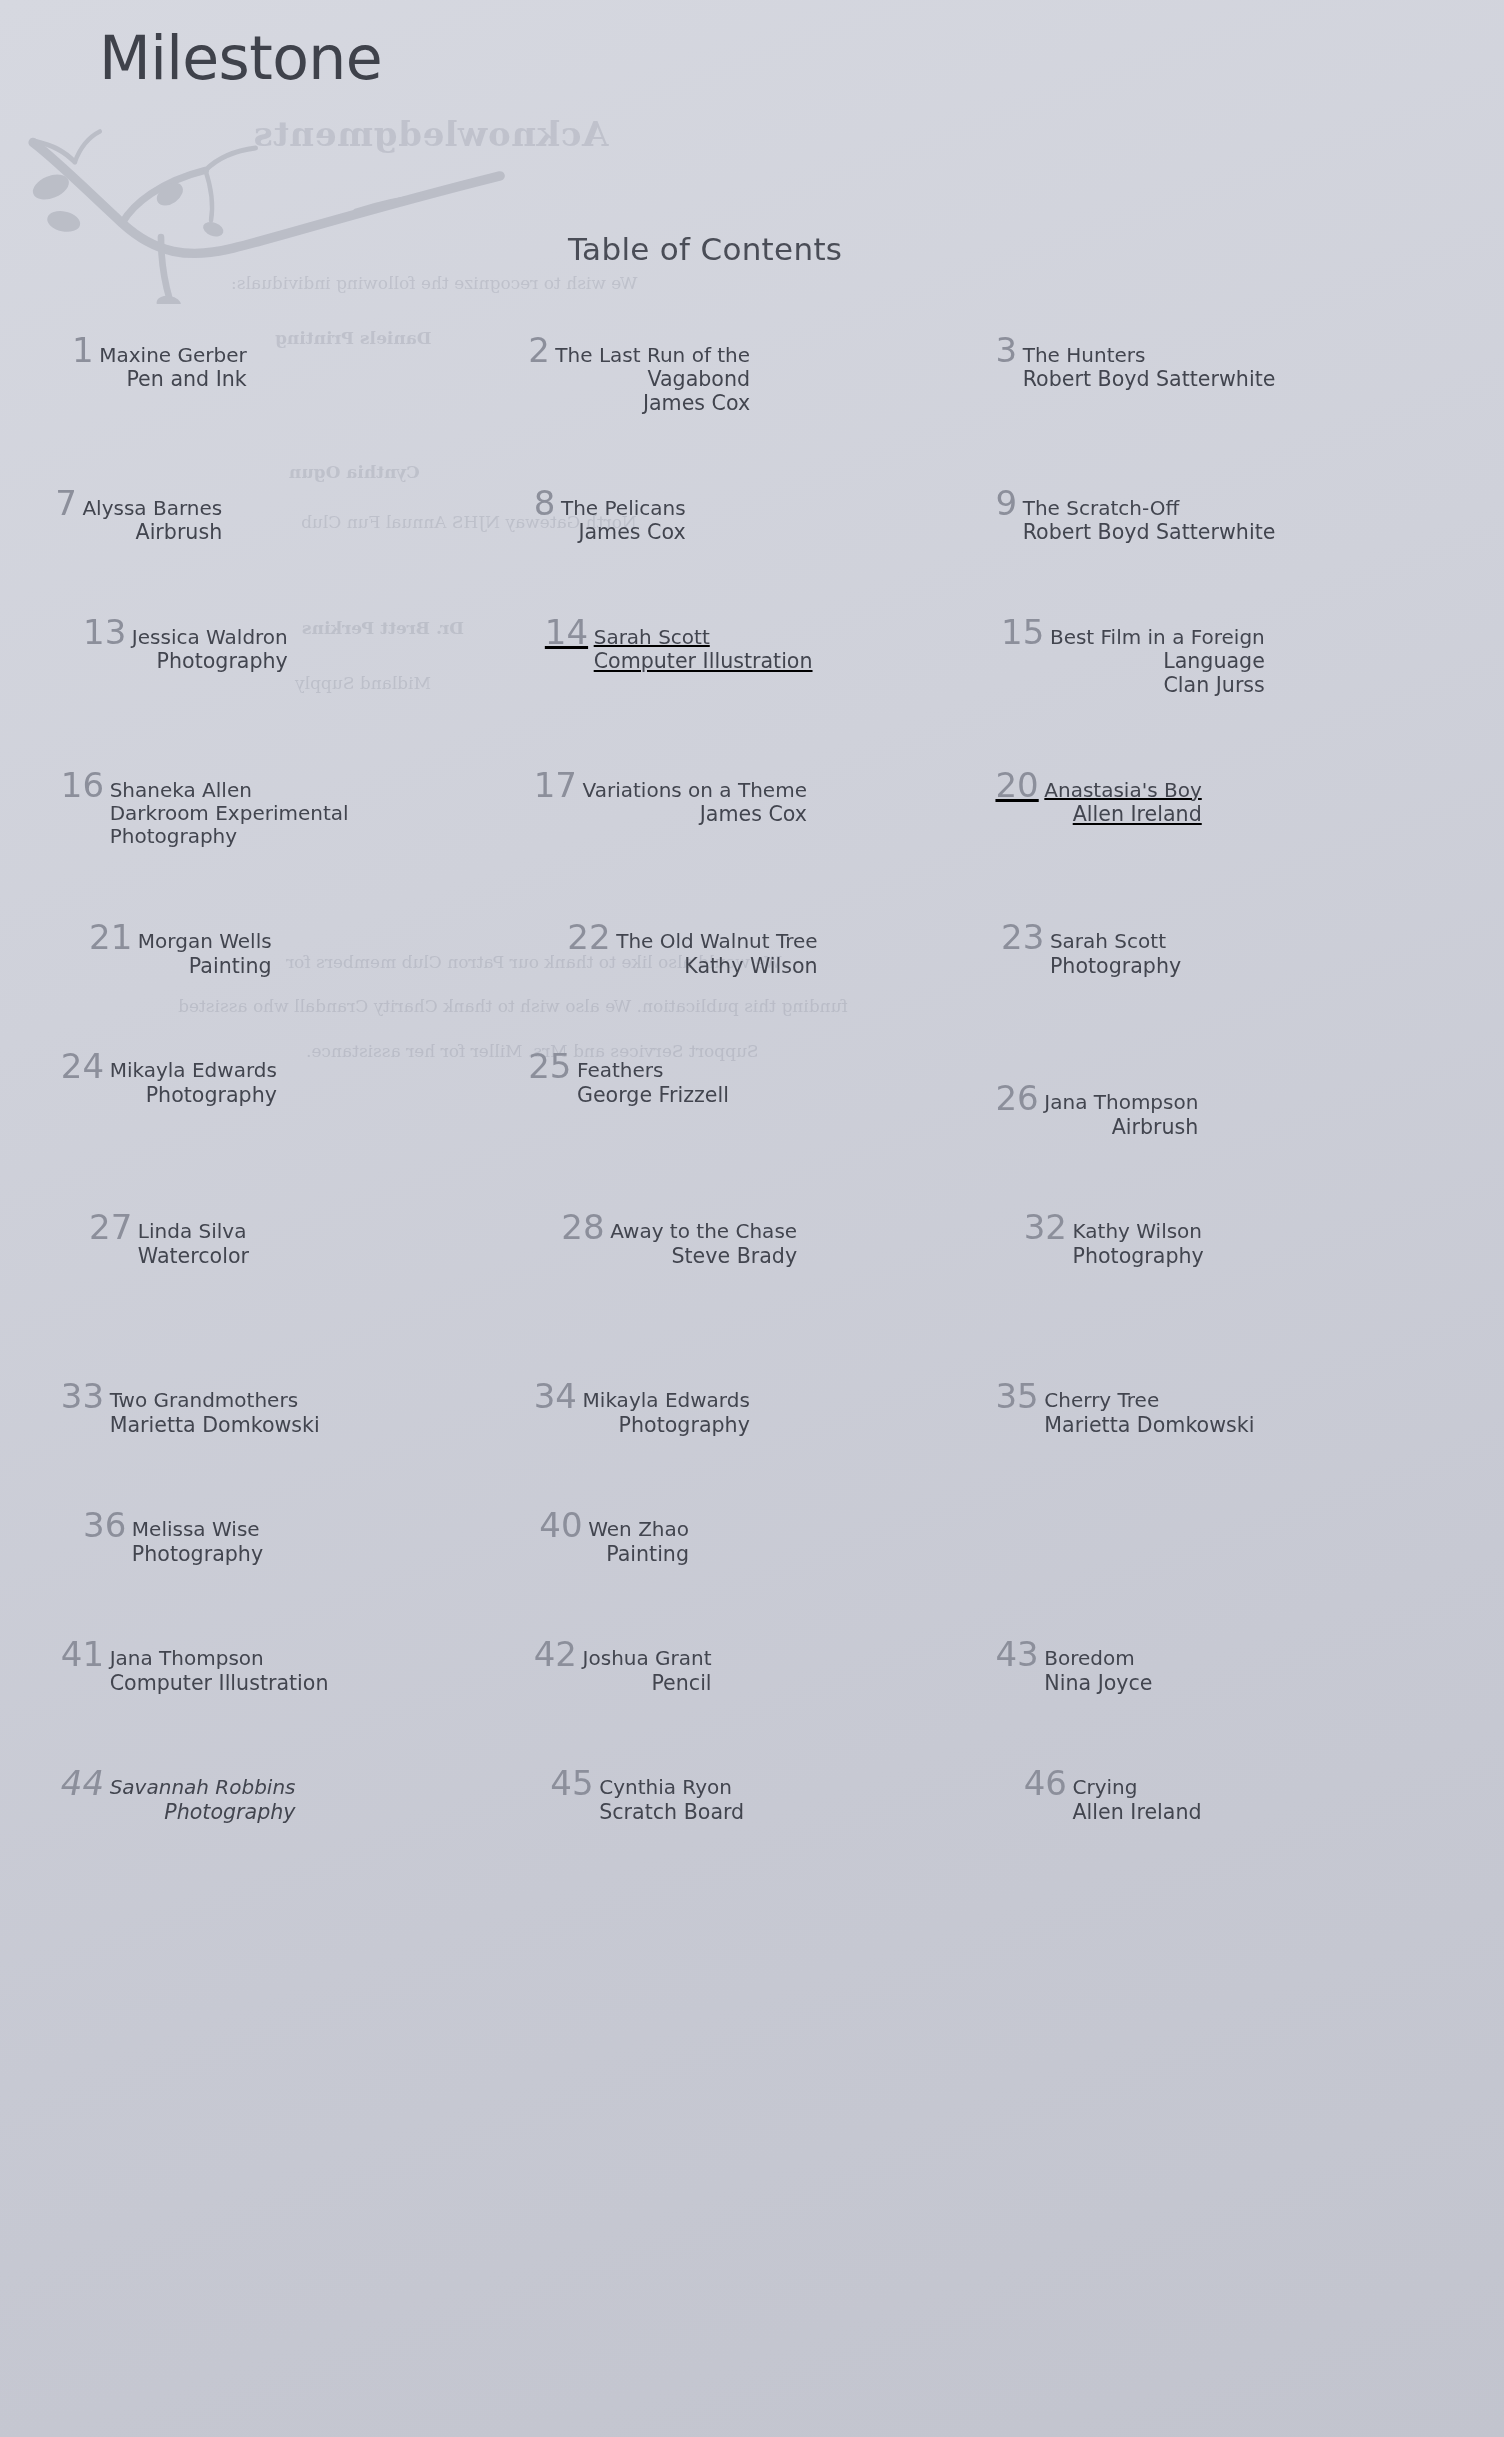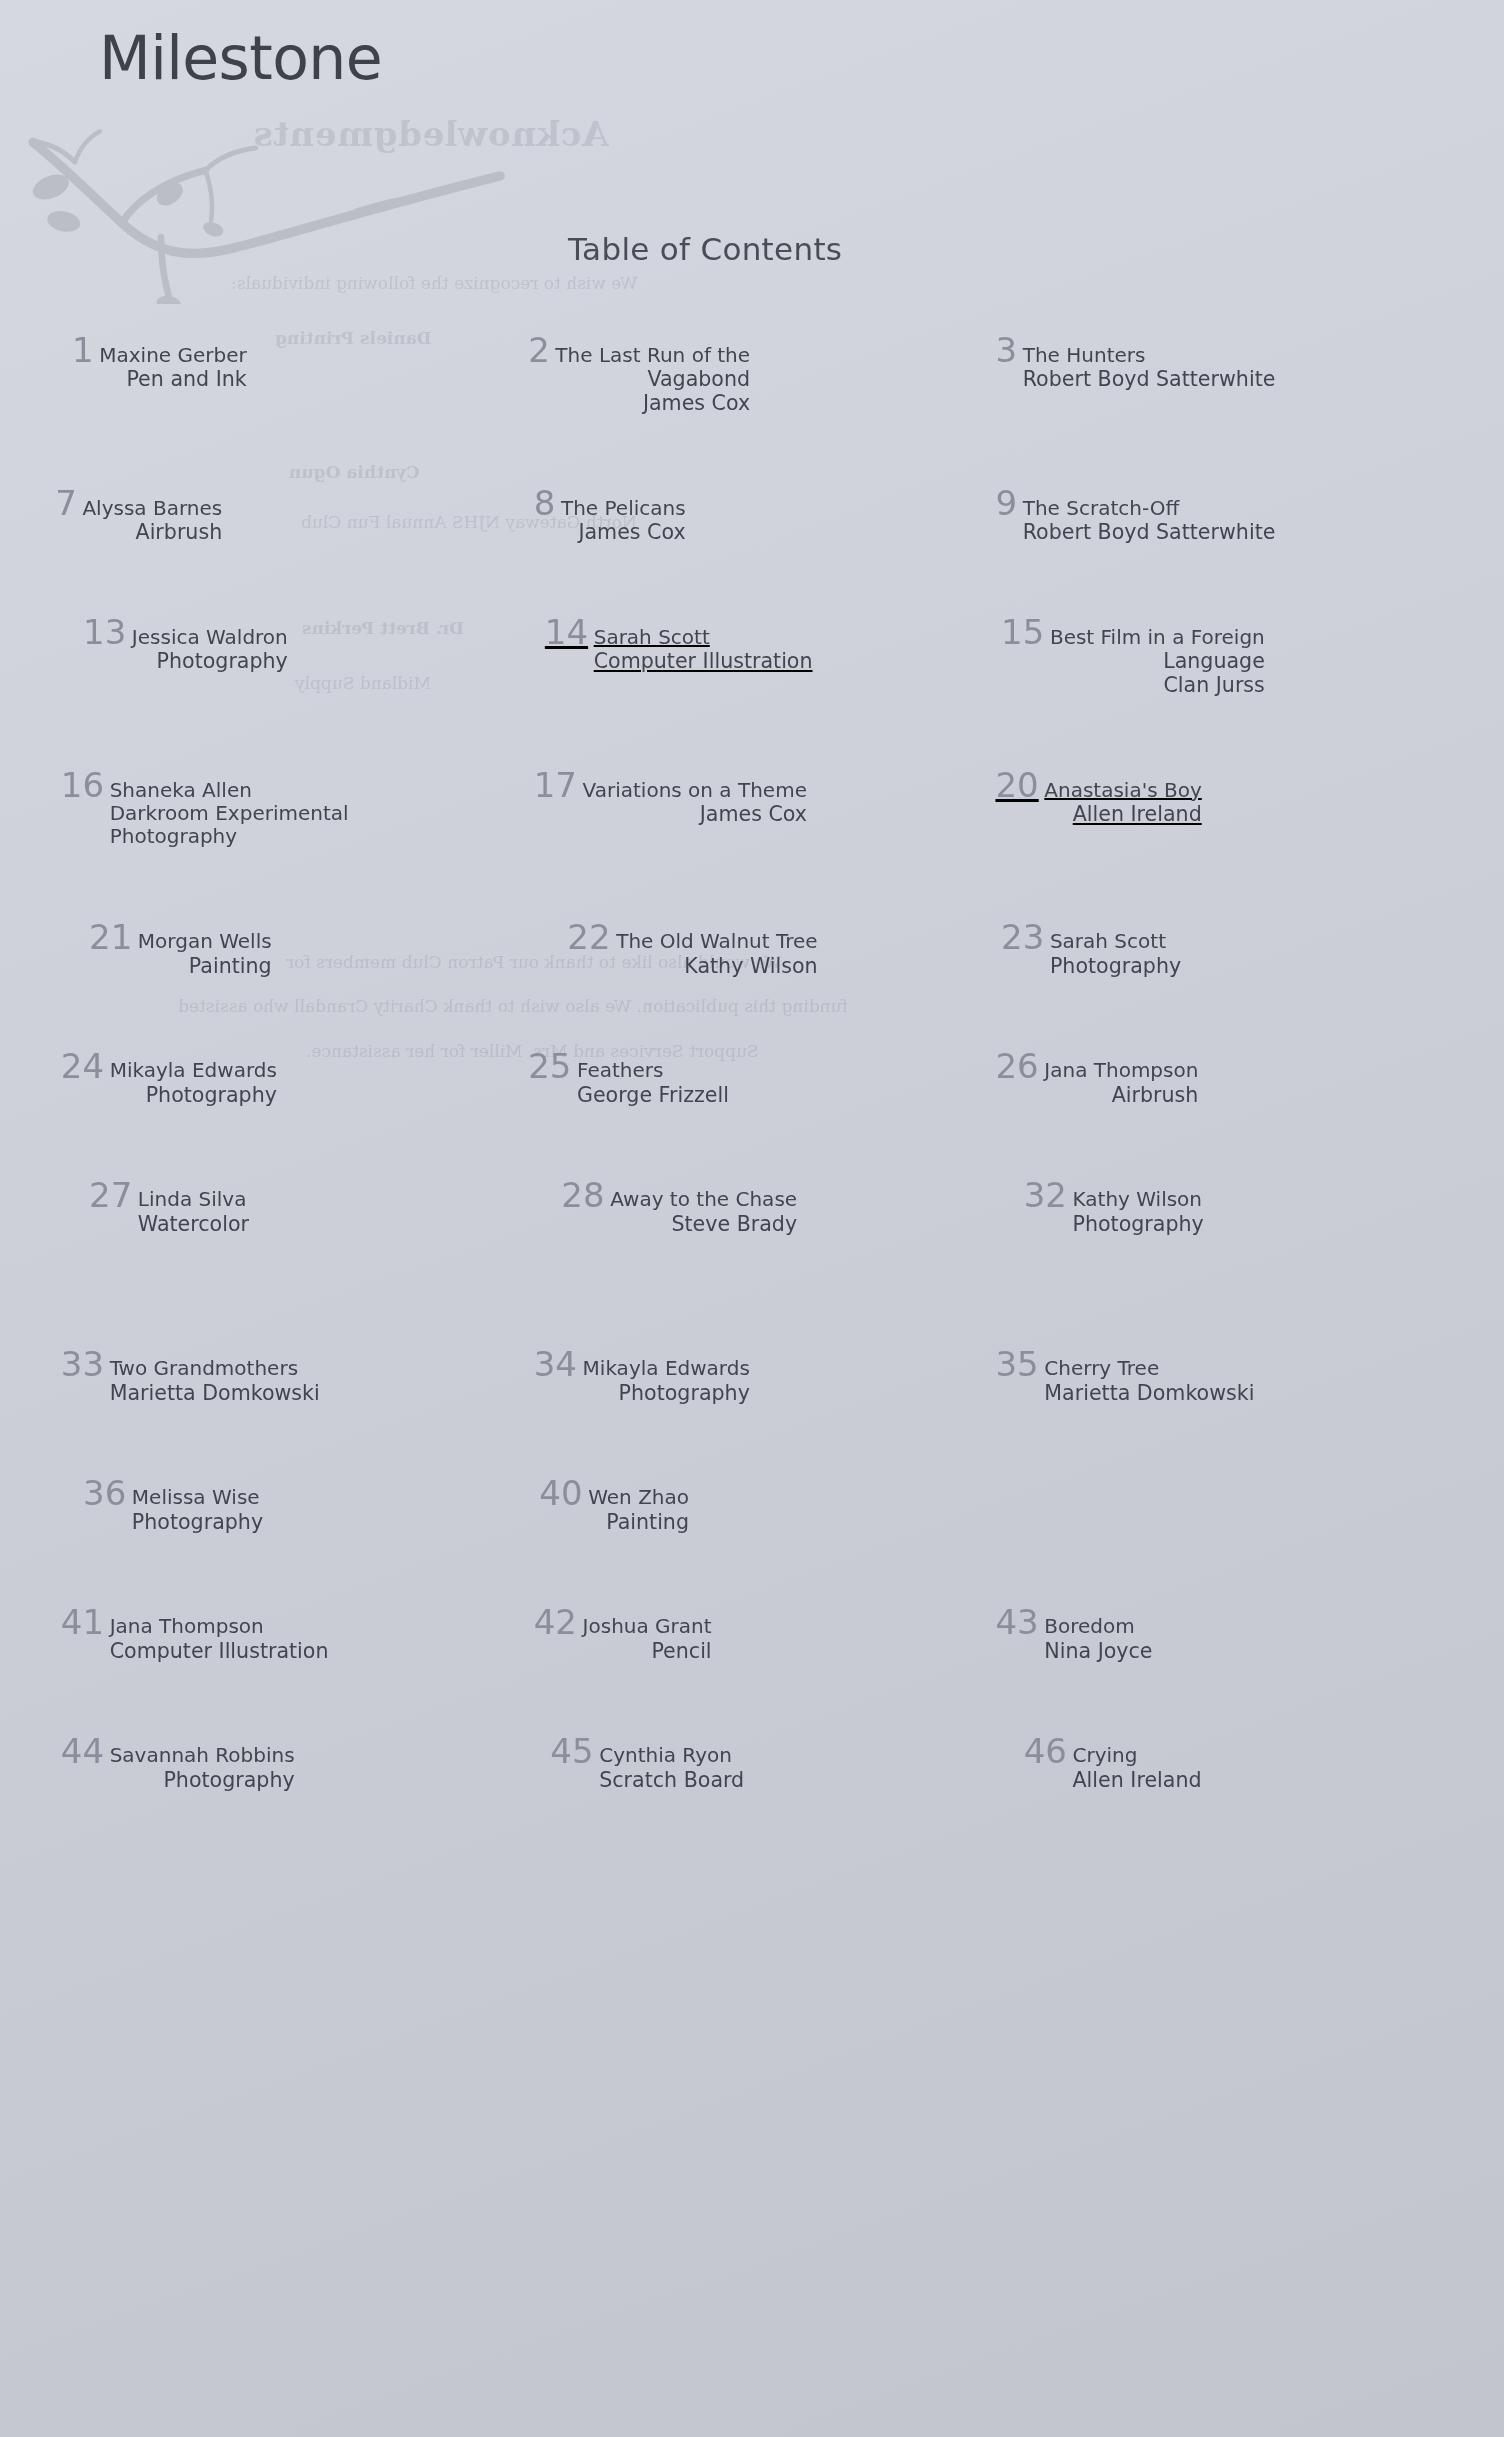--- a/index.html
+++ b/index.html
@@ -324,21 +324,21 @@
         </div>
         <div class="cell" style="padding-left: 7.8px;">
           <div class="entry">
             <span class="pagenum">25</span>
             <div class="etext">
               <div class="title">Feathers</div>
               <div class="sub">George Frizzell</div>
             </div>
           </div>
         </div>
-        <div class="cell" style="padding-left: 7.8px;">
+        <div class="cell" style="padding-left: 7.8px; margin-top: 32px;">
           <div class="entry">
             <span class="pagenum">26</span>
             <div class="etext">
               <div class="title">Jana Thompson</div>
               <div class="sub">Airbrush</div>
             </div>
           </div>
         </div>
       </div>
       <div class="row" style="margin-bottom: 112px;">
@@ -442,21 +442,21 @@
           <div class="entry">
             <span class="pagenum">43</span>
             <div class="etext">
               <div class="title">Boredom</div>
               <div class="sub">Nina Joyce</div>
             </div>
           </div>
         </div>
       </div>
       <div class="row" style="margin-bottom: 72px;">
-        <div class="cell" style="padding-left: 7.8px;">
+        <div class="cell" style="padding-left: 7.8px; font-style: italic;">
           <div class="entry">
             <span class="pagenum">44</span>
             <div class="etext">
               <div class="title">Savannah Robbins</div>
               <div class="sub">Photography</div>
             </div>
           </div>
         </div>
         <div class="cell" style="padding-left: 30px;">
           <div class="entry">

